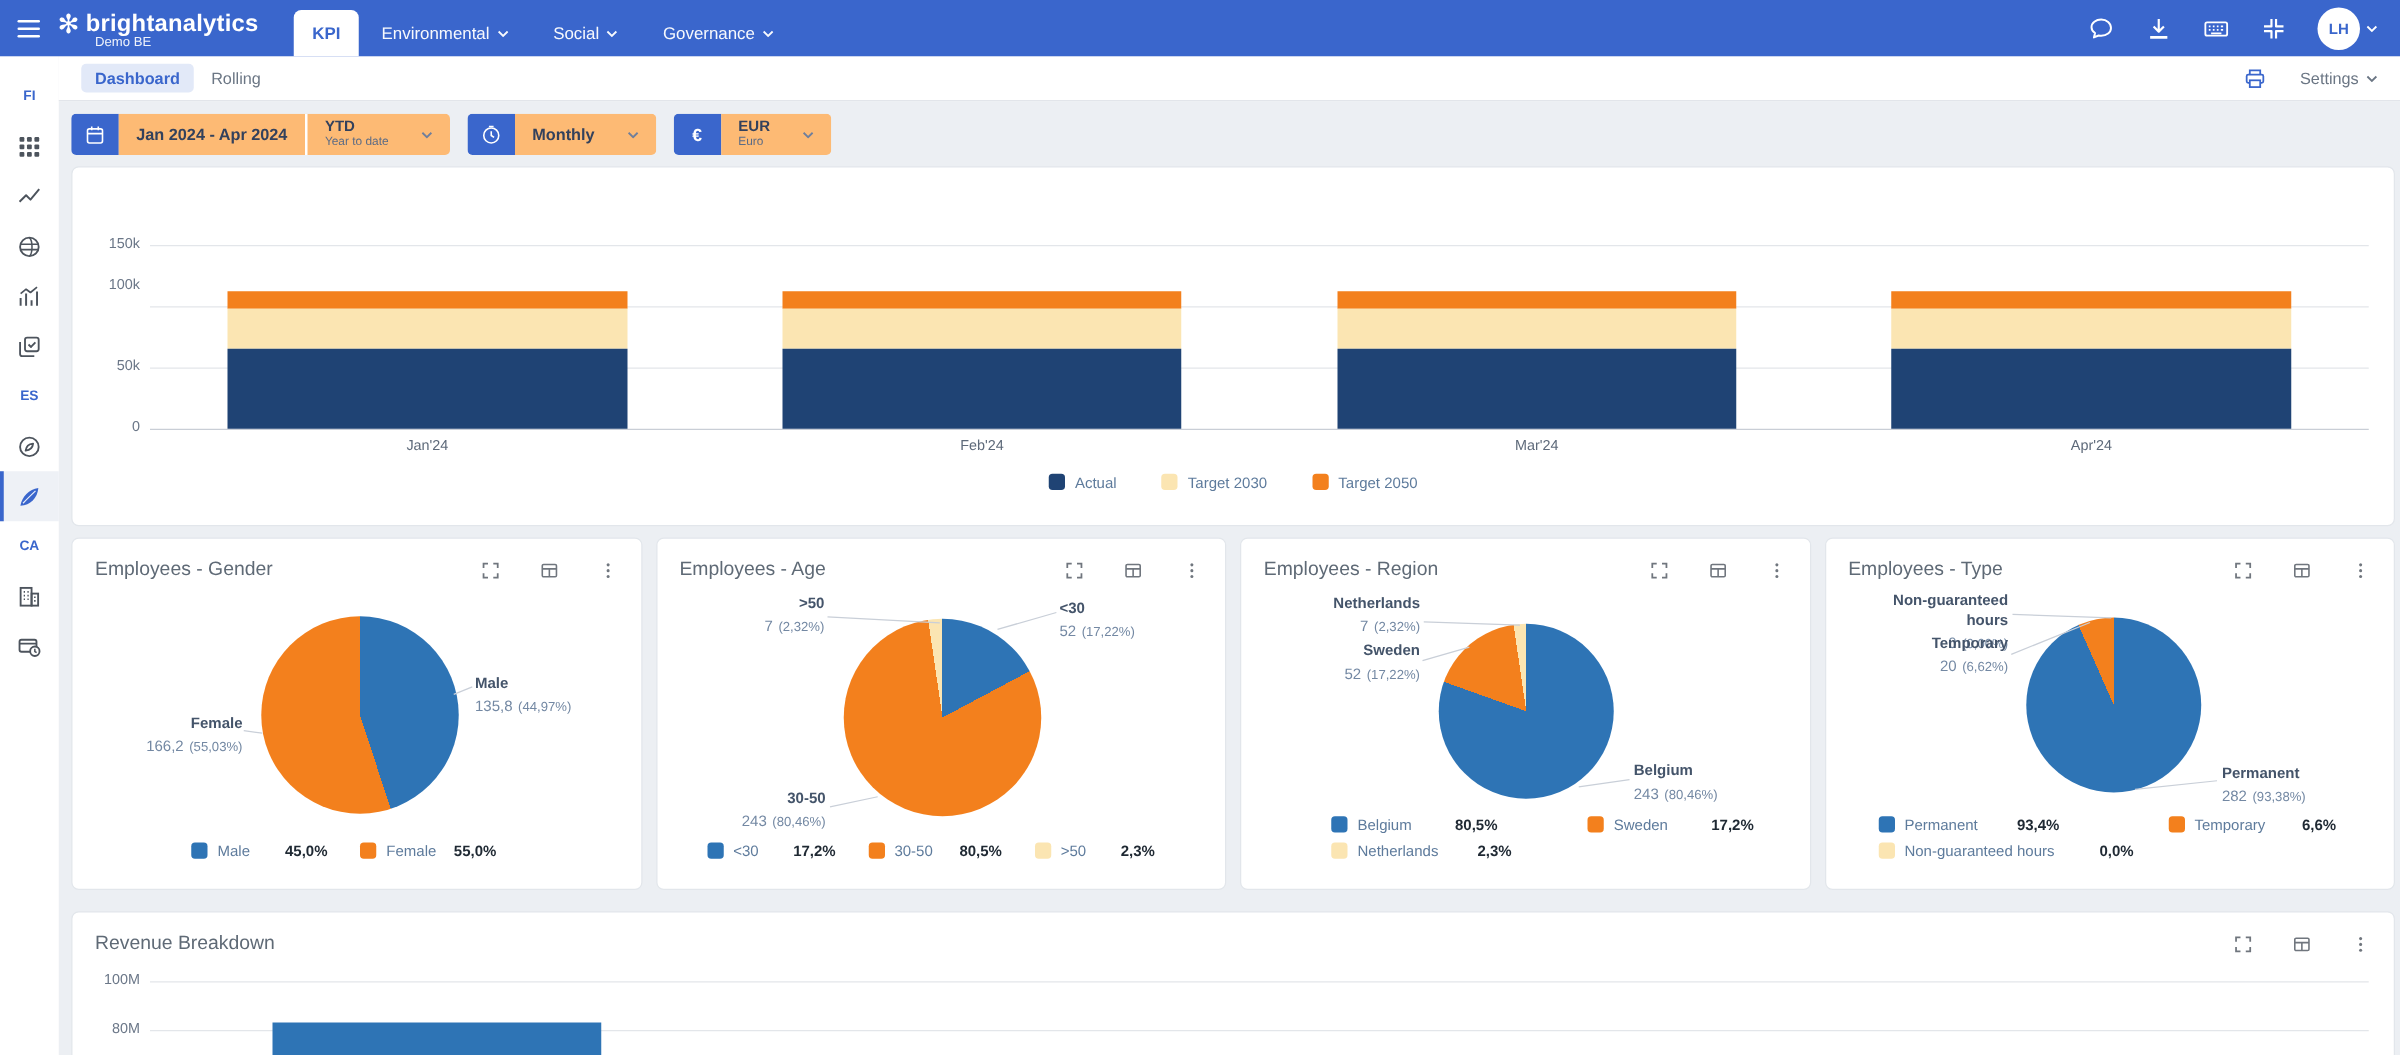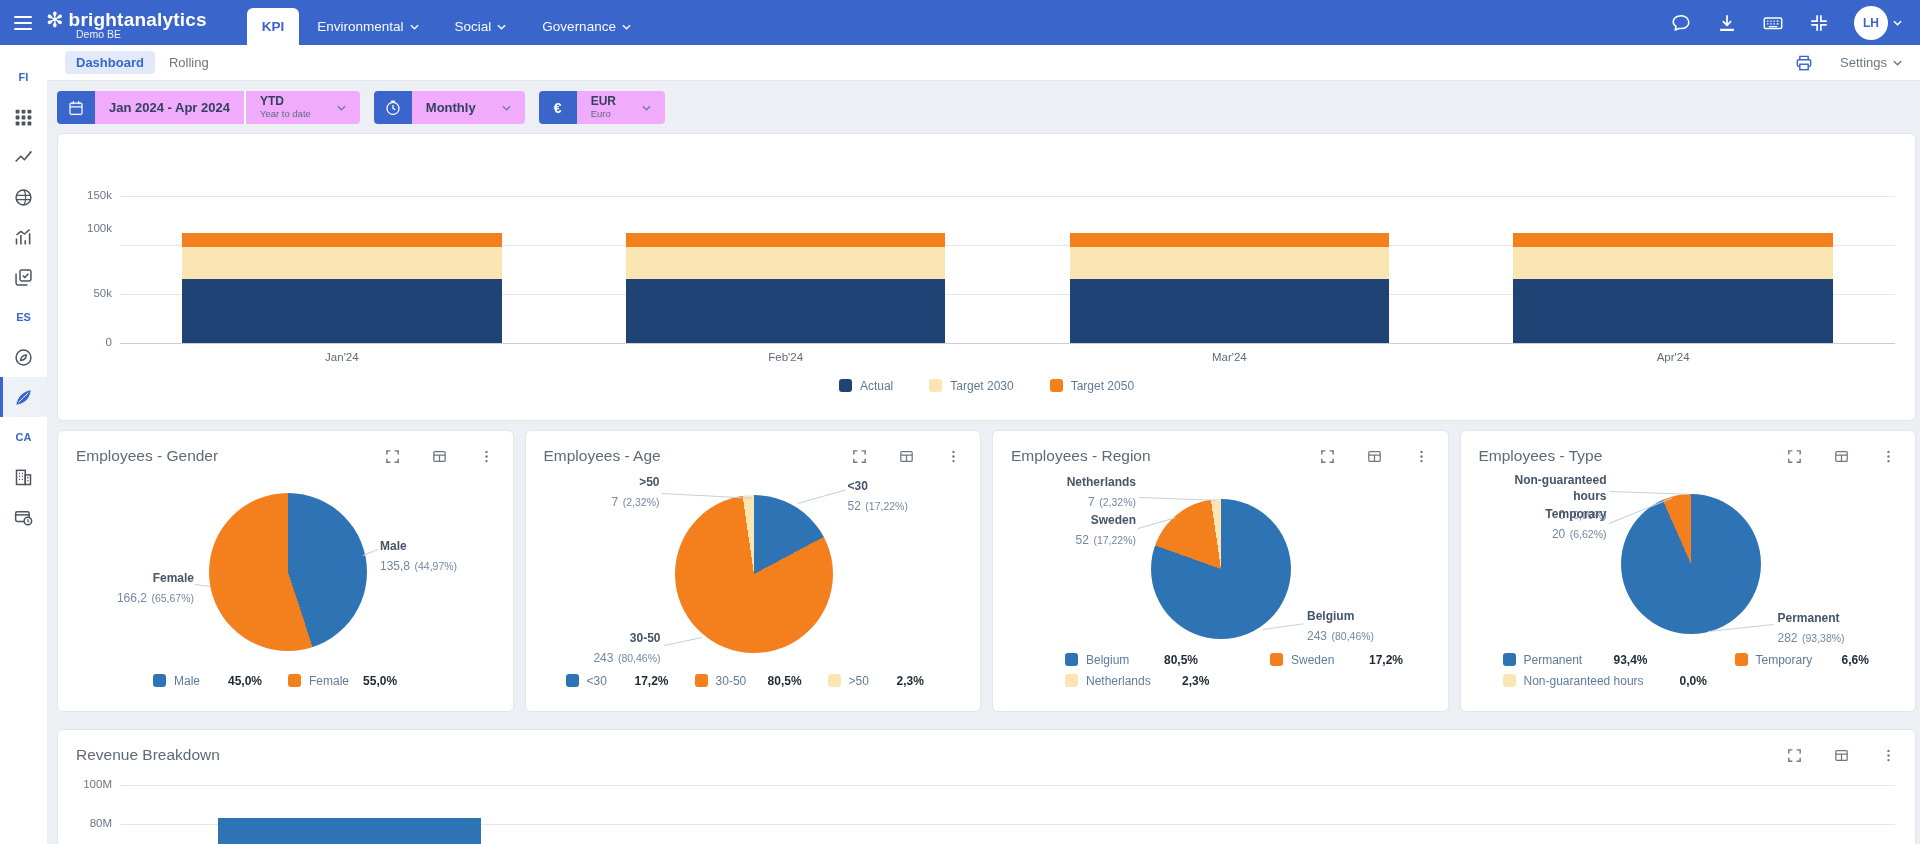--- a/index.html
+++ b/index.html
@@ -7,21 +7,21 @@
 
   
   .topbar { position:relative; height:45px; background:#3A66CC; display:flex; align-items:center; color:#fff; }
   .hamburger { width:46px; height:45px; display:flex; flex-direction:column; justify-content:center; align-items:center; gap:4px; cursor:pointer; }
   .hamburger span { width:18px; height:2px; background:#fff; border-radius:1px; }
   .brand-wrap { position:relative; height:45px; display:flex; align-items:center; padding-right:24px; }
   .brand { display:flex; align-items:center; gap:5px; margin-top:-6px; }
   .brand-flower { font-size:21px; line-height:1; }
   .brand-name { font-size:19px; font-weight:bold; letter-spacing:.2px; }
   .brand-sub { position:absolute; left:30px; top:28px; font-size:10.5px; color:rgba(255,255,255,.92); }
-  .nav-tabs { display:flex; align-items:flex-end; height:45px; margin-left:16px; }
+  .nav-tabs { display:flex; align-items:flex-end; height:45px; margin-left:4px; }
   .nav-tab { height:37px; margin-top:8px; display:flex; align-items:center; gap:6px; padding:0 18px; font-size:13.5px; color:rgba(255,255,255,.96); cursor:pointer; }
   .nav-tab.active { background:#fff; color:#3A66CC; font-weight:bold; border-radius:6px 6px 0 0; padding:0 15px; }
   .chev { width:9px; height:6px; }
   .topbar-right { margin-left:auto; display:flex; align-items:center; gap:24px; padding-right:18px; }
   .tb-icon { width:22px; height:22px; cursor:pointer; display:block; }
   .avatar-group { display:flex; align-items:center; gap:5px; cursor:pointer; }
   .avatar { width:34px; height:34px; border-radius:50%; background:#fff; color:#3A66CC; font-size:12px; font-weight:bold; display:flex; align-items:center; justify-content:center; }
 
   
   .app { display:flex; height:799px; }
@@ -41,21 +41,21 @@
   .print-btn { width:20px; height:20px; cursor:pointer; }
   .settings { display:flex; align-items:center; gap:6px; font-size:13px; color:#6B7684; cursor:pointer; }
 
   
   .content { flex:1; padding:10px 4px 0 10px; overflow:hidden; }
   .filterbar { display:flex; gap:14px; margin-bottom:9px; }
   .fgroup { display:flex; height:33px; border-radius:4px; overflow:hidden; cursor:pointer; }
   .fsq { width:38px; background:#3A66CC; display:flex; align-items:center; justify-content:center; color:#fff; }
   .fsq svg { width:18px; height:18px; }
   .fsq .euro { font-size:14px; font-weight:bold; }
-  .fseg { background:#f0abfc; display:flex; align-items:center; padding:0 14px; }
+  .fseg { background:#fdba74; display:flex; align-items:center; padding:0 14px; }
   .fseg + .fseg { border-left:2px solid #fff; }
   .fval { font-size:13px; font-weight:600; color:#33415C; }
   .fstack { display:flex; flex-direction:column; justify-content:center; line-height:1.15; }
   .fstack .t { font-size:12px; font-weight:bold; color:#33415C; }
   .fstack .s { font-size:9.5px; color:#5B6B85; }
   .fseg .chev { color:#6F7F9C; margin-left:26px; }
 
   .card { position:relative; background:#fff; border:1px solid #E2E6EB; border-radius:6px; overflow:hidden; }
   .card-head { position:absolute; top:16px; left:18px; right:18px; display:flex; align-items:center; }
   .card-title { font-size:15.5px; color:#5F6A76; }
@@ -391,21 +391,21 @@
           </div>
           <div class="pie" style="left: 151px; top: 62px; width: 158px; height: 158px; background: conic-gradient(rgb(46, 116, 181) 0%, rgb(46, 116, 181) 44.97%, rgb(243, 128, 29) 44.97%, rgb(243, 128, 29) 100%);"></div>
           <div class="leader" style="left:305px;top:124px;width:16px;transform:rotate(-22deg)"></div>
           <div class="leader" style="left:137px;top:153px;width:15px;transform:rotate(8deg)"></div>
           <div class="callout" style="left:322px;top:108px">
             <span class="nm">Male</span>
             <span class="vl">135,8</span> <span class="pc">(44,97%)</span>
           </div>
           <div class="callout" style="left:18px;top:140px;width:118px;text-align:right">
             <span class="nm">Female</span>
-            <span class="vl">166,2</span> <span class="pc">(65,67%)</span>
+            <span class="vl">166,2</span> <span class="pc">(55,03%)</span>
           </div>
           <div class="pie-legend" style="left:95px;top:243px">
             <div class="leg-item">
               <span class="swatch" style="background: rgb(46, 116, 181);"></span>
               <span class="leg-label">Male</span>
               <span class="leg-pct">45,0%</span>
             </div>
             <div class="leg-item">
               <span class="swatch" style="background: rgb(243, 128, 29);"></span>
               <span class="leg-label">Female</span>

